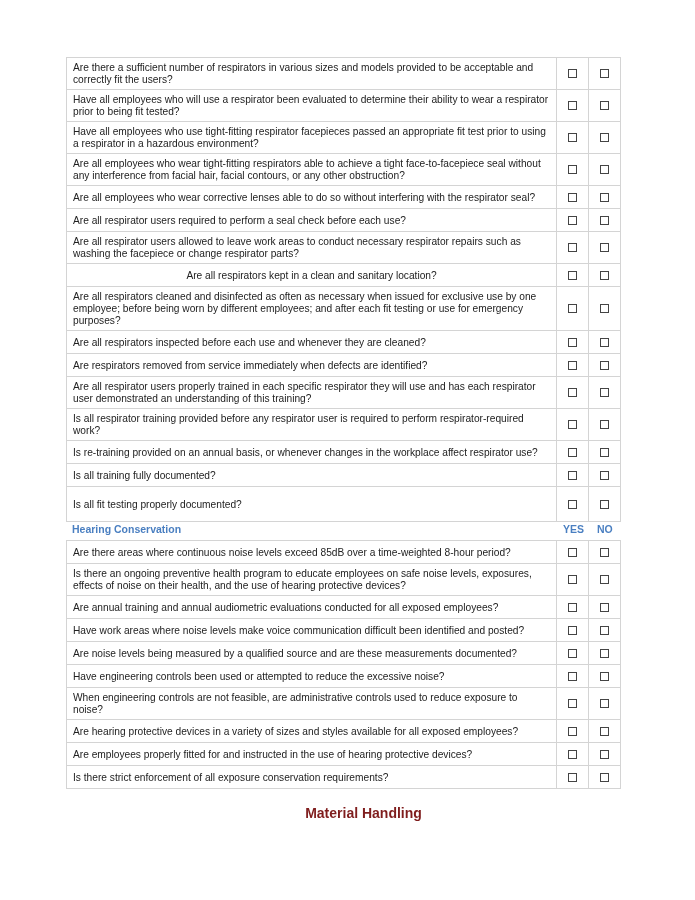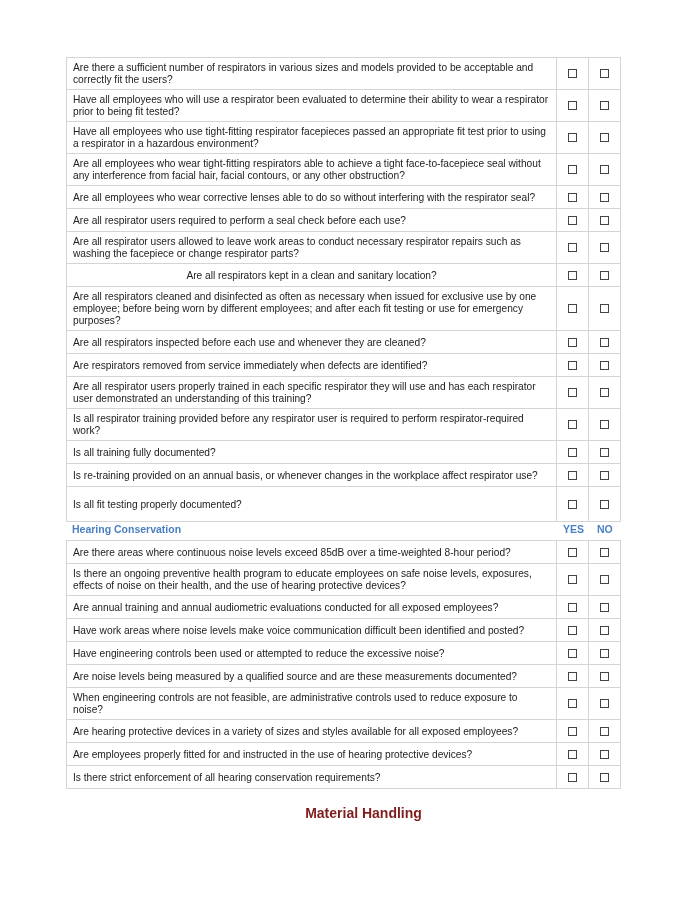--- a/index.html
+++ b/index.html
@@ -79,26 +79,26 @@
         <td class="q">Are all respirator users properly trained in each specific respirator they will use and has each respirator user demonstrated an understanding of this training?</td>
         <td class="c"><span class="box"></span></td>
         <td class="c"><span class="box"></span></td>
       </tr>
       <tr style="height: 31px;">
         <td class="q">Is all respirator training provided before any respirator user is required to perform respirator-required work?</td>
         <td class="c"><span class="box"></span></td>
         <td class="c"><span class="box"></span></td>
       </tr>
       <tr style="height: 23px;">
-        <td class="q">Is all training fully documented?</td>
+        <td class="q">Is re-training provided on an annual basis, or whenever changes in the workplace affect respirator use?</td>
         <td class="c"><span class="box"></span></td>
         <td class="c"><span class="box"></span></td>
       </tr>
       <tr style="height: 23px;">
-        <td class="q">Is re-training provided on an annual basis, or whenever changes in the workplace affect respirator use?</td>
+        <td class="q">Is all training fully documented?</td>
         <td class="c"><span class="box"></span></td>
         <td class="c"><span class="box"></span></td>
       </tr>
       <tr style="height: 35px;">
         <td class="q">Is all fit testing properly documented?</td>
         <td class="c"><span class="box"></span></td>
         <td class="c"><span class="box"></span></td>
       </tr>
     </tbody>
   </table>
@@ -125,45 +125,45 @@
         <td class="q">Are annual training and annual audiometric evaluations conducted for all exposed employees?</td>
         <td class="c"><span class="box"></span></td>
         <td class="c"><span class="box"></span></td>
       </tr>
       <tr style="height: 23px;">
         <td class="q">Have work areas where noise levels make voice communication difficult been identified and posted?</td>
         <td class="c"><span class="box"></span></td>
         <td class="c"><span class="box"></span></td>
       </tr>
       <tr style="height: 23px;">
-        <td class="q">Have engineering controls been used or attempted to reduce the excessive noise?</td>
+        <td class="q">Are noise levels being measured by a qualified source and are these measurements documented?</td>
         <td class="c"><span class="box"></span></td>
         <td class="c"><span class="box"></span></td>
       </tr>
       <tr style="height: 23px;">
-        <td class="q">Are noise levels being measured by a qualified source and are these measurements documented?</td>
+        <td class="q">Have engineering controls been used or attempted to reduce the excessive noise?</td>
         <td class="c"><span class="box"></span></td>
         <td class="c"><span class="box"></span></td>
       </tr>
       <tr style="height: 31px;">
         <td class="q">When engineering controls are not feasible, are administrative controls used to reduce exposure to noise?</td>
         <td class="c"><span class="box"></span></td>
         <td class="c"><span class="box"></span></td>
       </tr>
       <tr style="height: 23px;">
         <td class="q">Are hearing protective devices in a variety of sizes and styles available for all exposed employees?</td>
         <td class="c"><span class="box"></span></td>
         <td class="c"><span class="box"></span></td>
       </tr>
       <tr style="height: 23px;">
         <td class="q">Are employees properly fitted for and instructed in the use of hearing protective devices?</td>
         <td class="c"><span class="box"></span></td>
         <td class="c"><span class="box"></span></td>
       </tr>
       <tr style="height: 23px;">
-        <td class="q">Is there strict enforcement of all hearing conservation requirements?</td>
+        <td class="q">Is there strict enforcement of all exposure conservation requirements?</td>
         <td class="c"><span class="box"></span></td>
         <td class="c"><span class="box"></span></td>
       </tr>
     </tbody>
   </table>
 
 <div class="title">Material Handling</div>
 
 </body></html>

